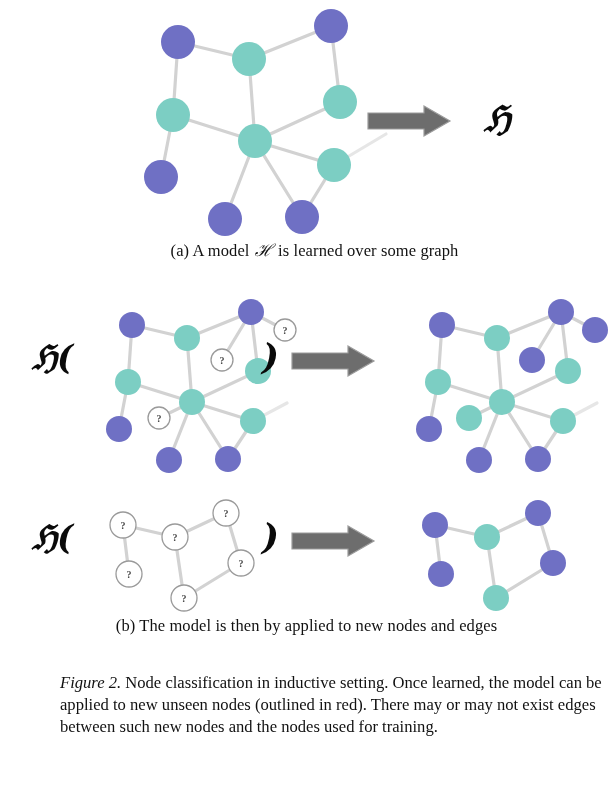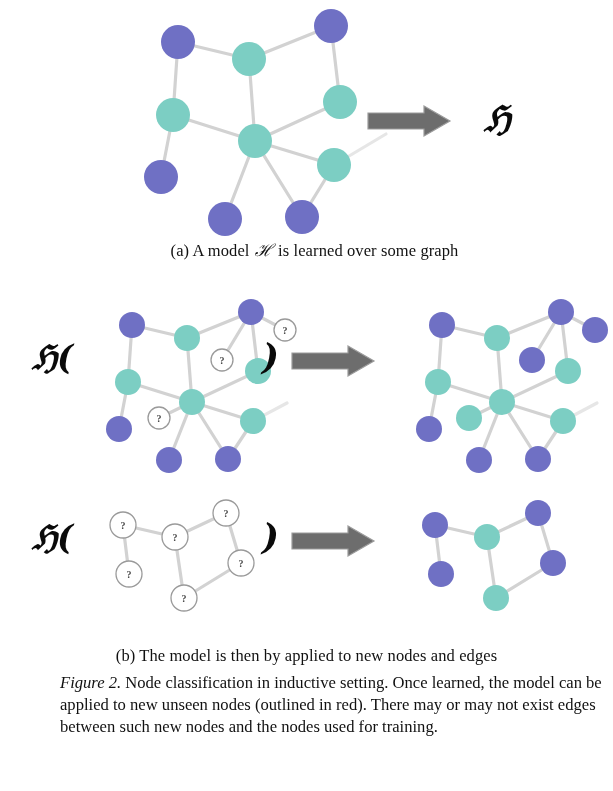--- a/index.html
+++ b/index.html
@@ -25,21 +25,21 @@
 
   
   .panel {
     position: absolute;
   }
 
   #panel-a       { left: 0px;   top: 2px;   width: 613px; height: 232px; }
   #caption-a     { left: 8px;   top: 238px; width: 613px; }
   #panel-b-row1  { left: 0px;   top: 288px; width: 613px; height: 172px; }
   #panel-b-row2  { left: 0px;   top: 488px; width: 613px; height: 122px; }
-  #caption-b     { left: 0px;   top: 646px; width: 613px; }
+  #caption-b     { left: 0px;   top: 616px; width: 613px; }
 
   .caption-sub {
     text-align: center;
     font-size: 16.5px;
     font-family: "Liberation Serif", serif;
     color: #111111;
     letter-spacing: 0.1px;
   }
 
   

